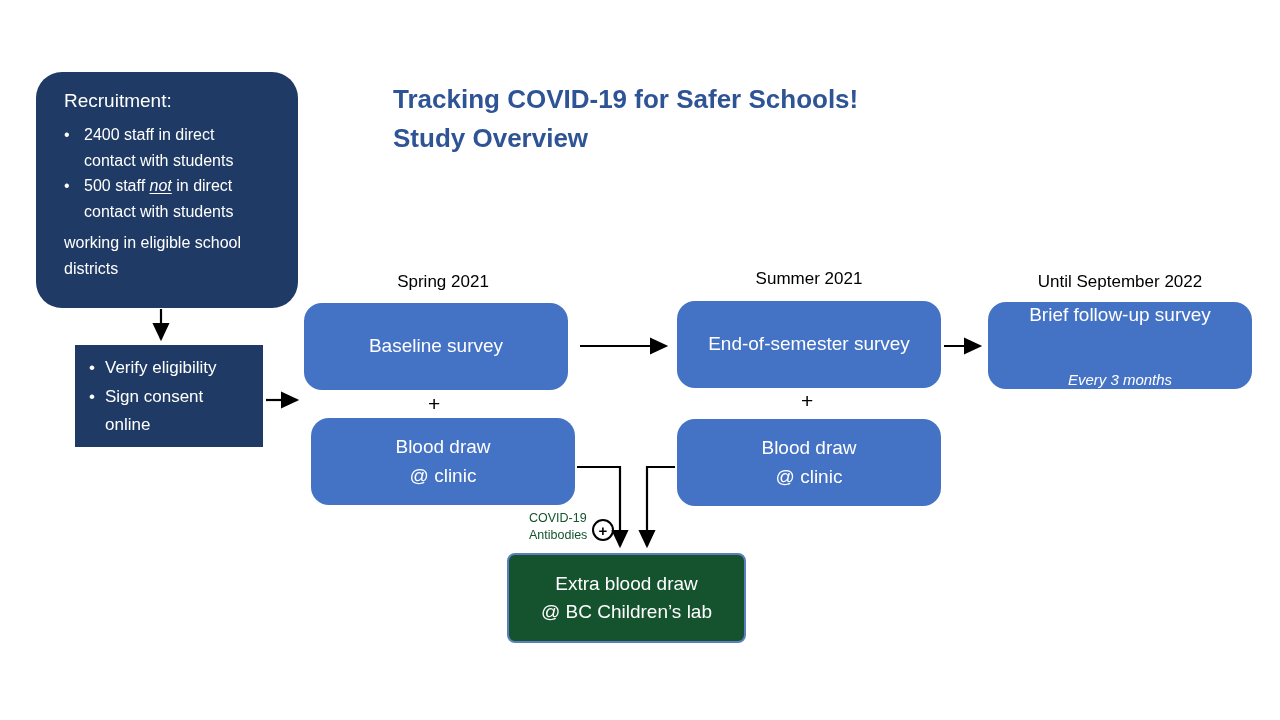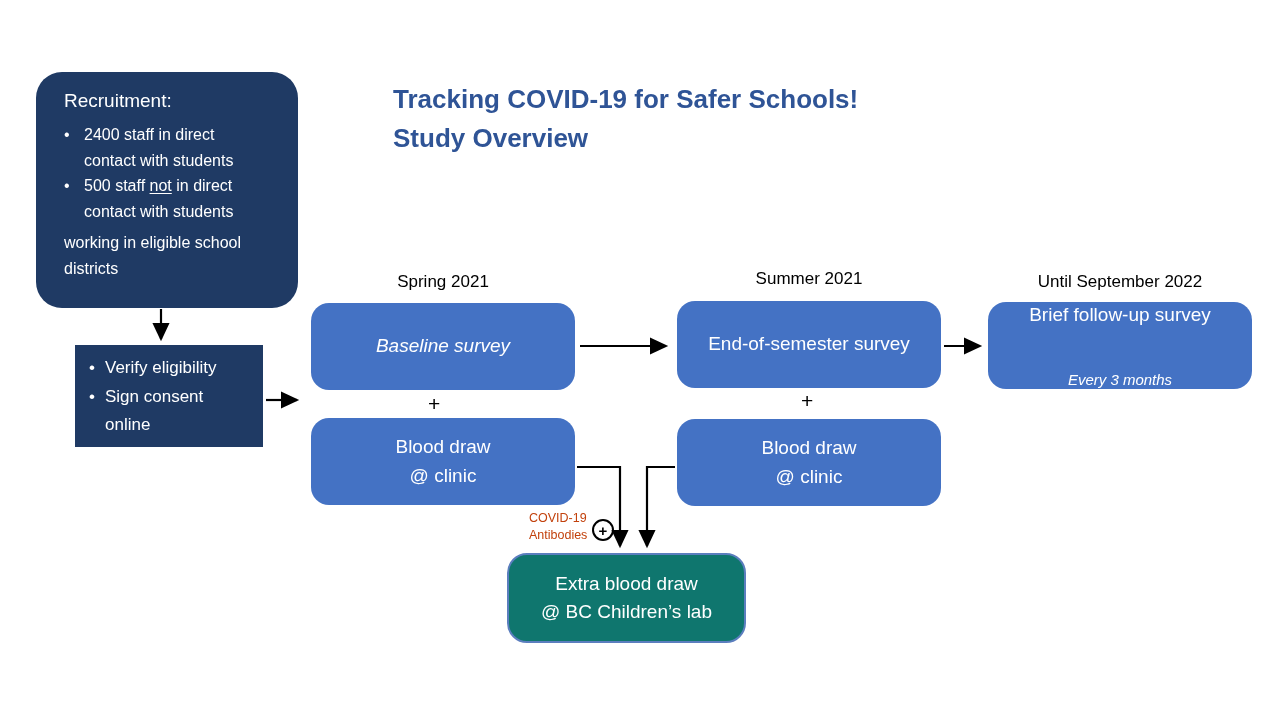--- a/index.html
+++ b/index.html
@@ -15,21 +15,21 @@
   .box-navy-round{
     left:36px;top:72px;width:262px;height:236px;
     background:#1f3a64;border-radius:26px;
     color:#fff;box-sizing:border-box;padding:16px 18px 0 28px;
   }
   .rec-heading{font-size:19px;margin:2px 0 10px 0;}
   .r-item{display:flex;font-size:16px;line-height:1.6;}
   .r-bullet{width:20px;flex:0 0 20px;}
   .r-text{max-width:185px;}
   .r-footer{font-size:16px;line-height:1.6;max-width:212px;margin-top:6px;}
-  u{text-underline-offset:2px;}
+  u{text-underline-offset:2px;font-style:italic;}
 
   
   .page-title{
     left:393px;top:80px;width:560px;
     color:#2f5496;font-size:26px;font-weight:bold;line-height:1.5;
   }
 
   
   .box-navy{
     left:75px;top:345px;width:188px;height:102px;
@@ -46,44 +46,44 @@
   .lbl-summer{left:677px;top:269px;}
   .lbl-until{left:988px;top:272px;}
 
   
   .box-blue{
     background:#4472c4;border-radius:18px;color:#fff;
     display:flex;flex-direction:column;align-items:center;justify-content:center;
     font-size:19px;line-height:1.5;text-align:center;
     width:264px;height:87px;
   }
-  .b-baseline{left:311px;top:303px;font-style:italic;}
+  .b-baseline{left:304px;top:303px;}
   .b-blood-left{left:311px;top:418px;}
   .b-end{left:677px;top:301px;}
   .b-blood-right{left:677px;top:419px;}
   .b-followup{left:988px;top:302px;gap:42px;}
   .followup-sub{font-size:15px;font-style:italic;line-height:1.25;}
 
   
   .box-lightblue{
     left:507px;top:553px;width:239px;height:90px;
-    background:#0f766e;border:2px solid #5b7ebe;border-radius:20px;
+    background:#14532d;border:2px solid #5b7ebe;border-radius:8px;
     box-sizing:border-box;color:#fff;
     display:flex;flex-direction:column;align-items:center;justify-content:center;
     font-size:19px;line-height:1.5;text-align:center;
   }
 
   
   .plus{font-size:21px;color:#000;}
   .plus-left{left:428px;top:392px;}
   .plus-right{left:801px;top:389px;}
 
   
   .antibodies{
-    left:529px;top:510px;font-size:12.5px;line-height:1.32;color:#c2410c;
+    left:529px;top:510px;font-size:12.5px;line-height:1.32;color:#14532d;
   }
   .circle-plus{
     left:592px;top:519px;width:22px;height:22px;
     border:2.5px solid #000;border-radius:50%;box-sizing:border-box;
     display:flex;align-items:center;justify-content:center;
     font-size:15px;font-weight:bold;color:#000;line-height:1;
   }
 
   
   svg.overlay{left:0;top:0;width:1280px;height:720px;pointer-events:none;}

